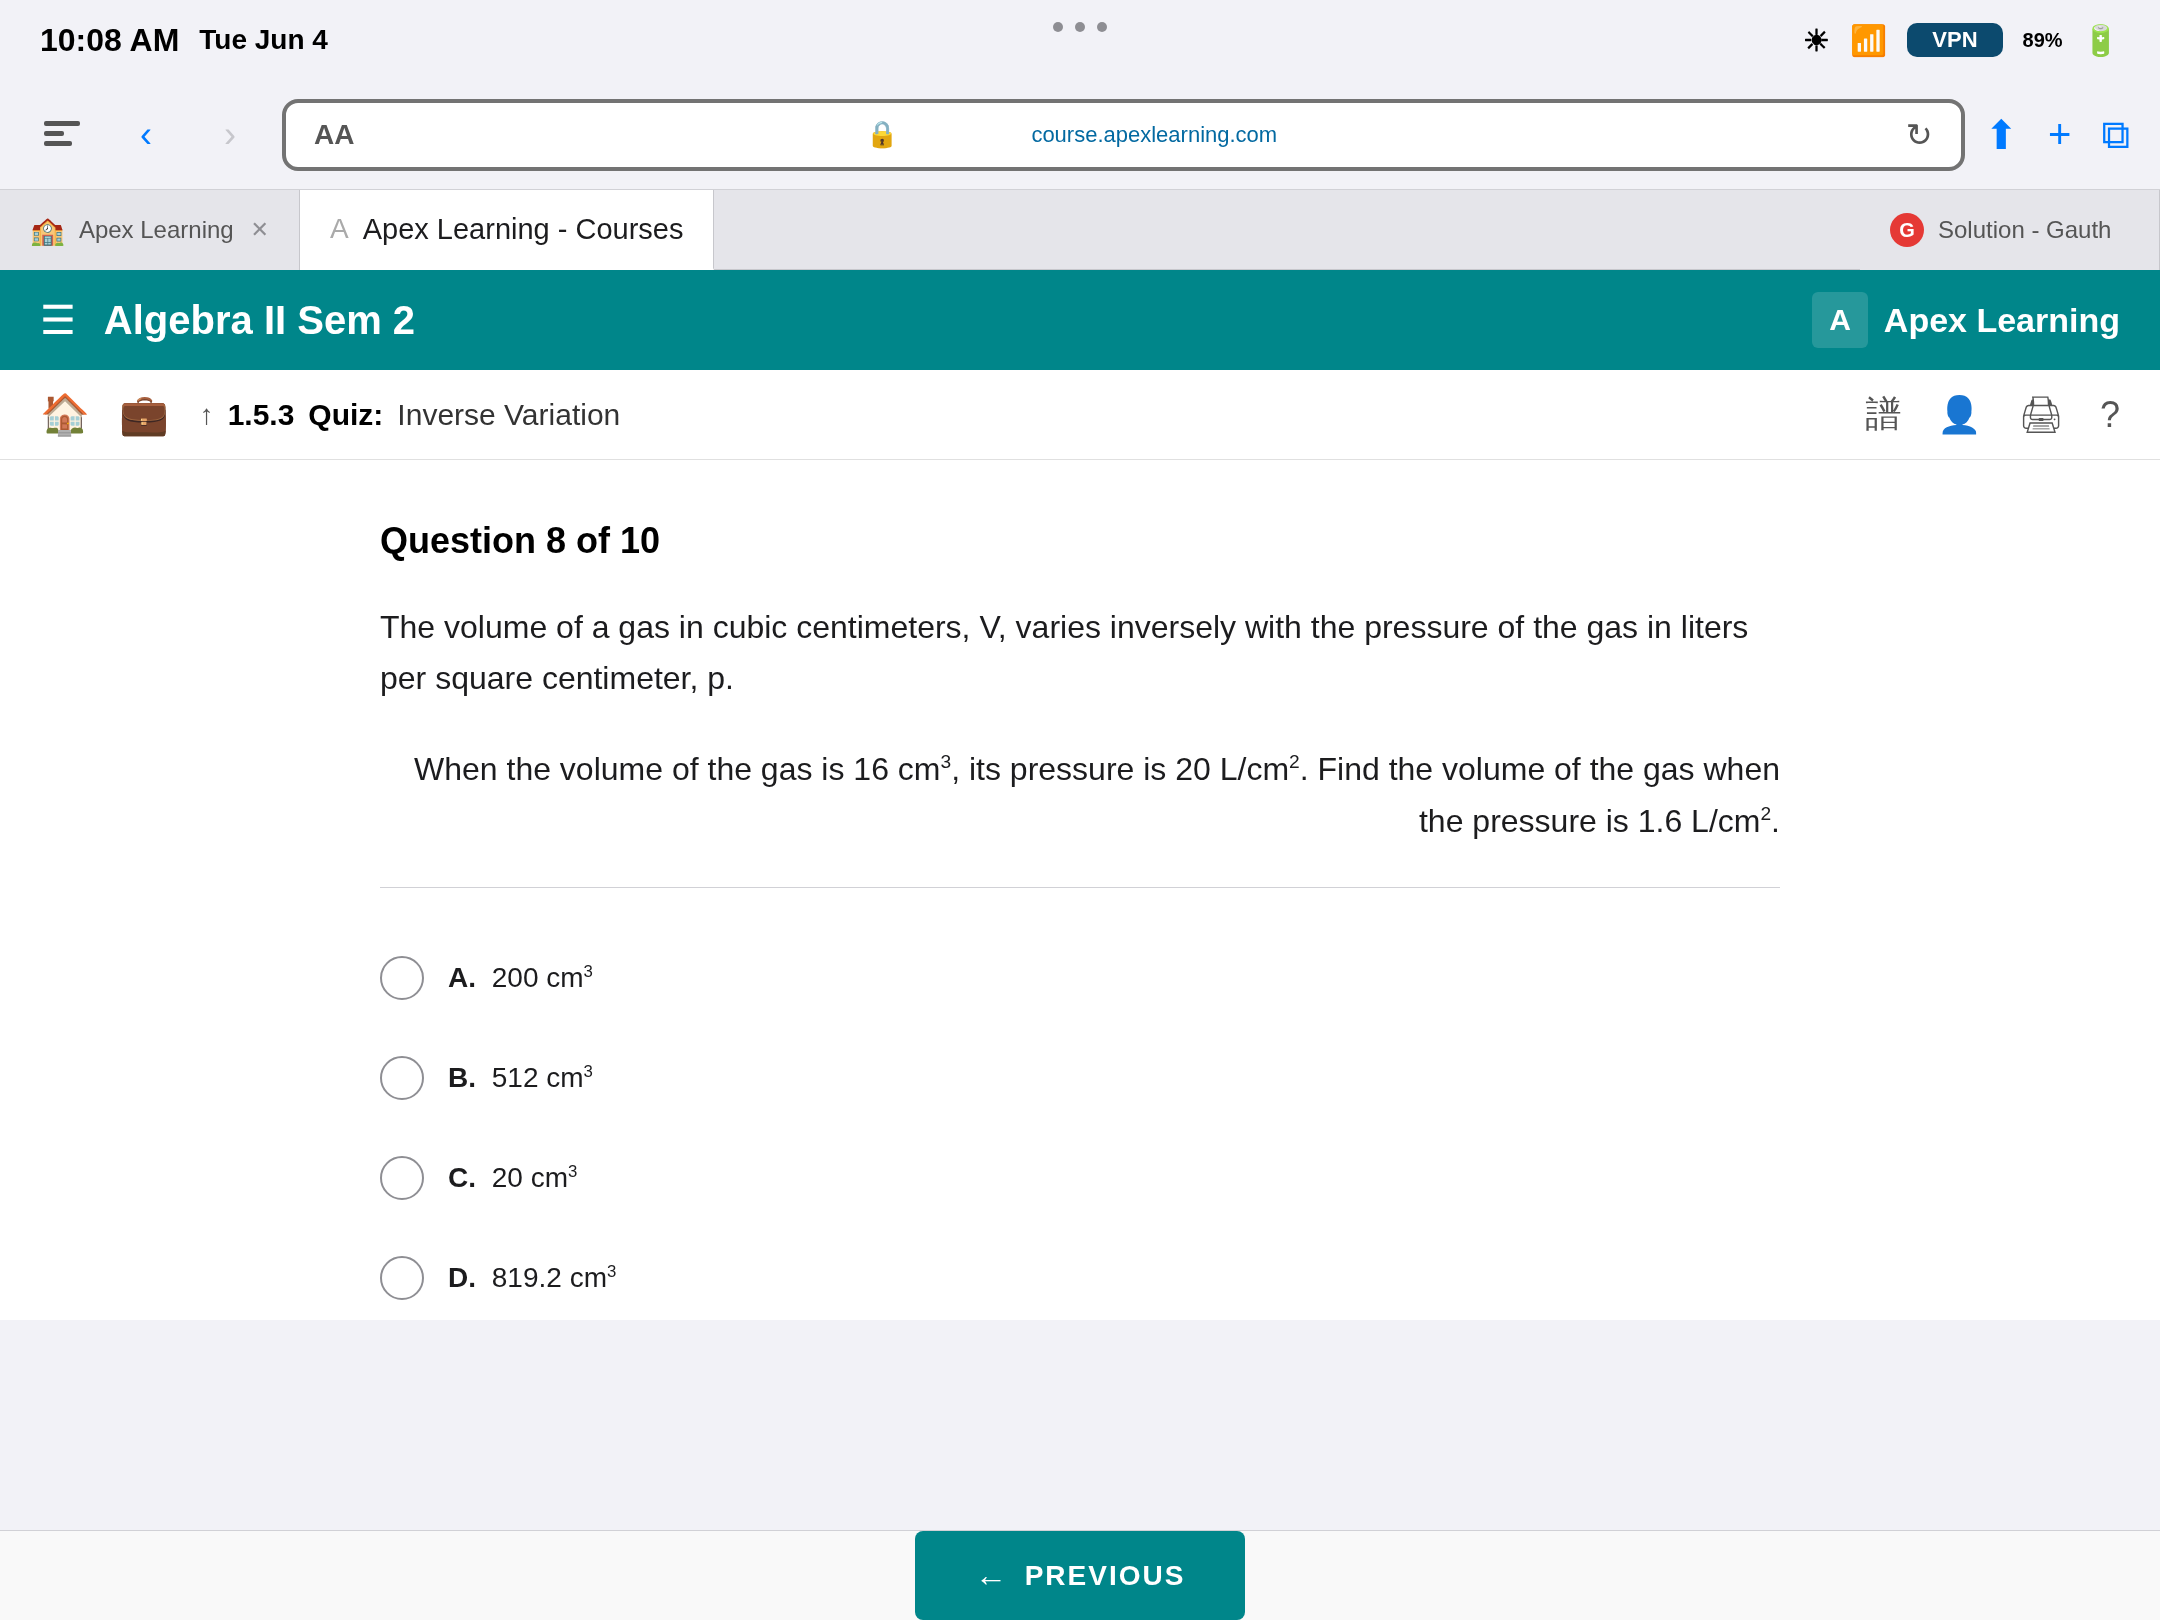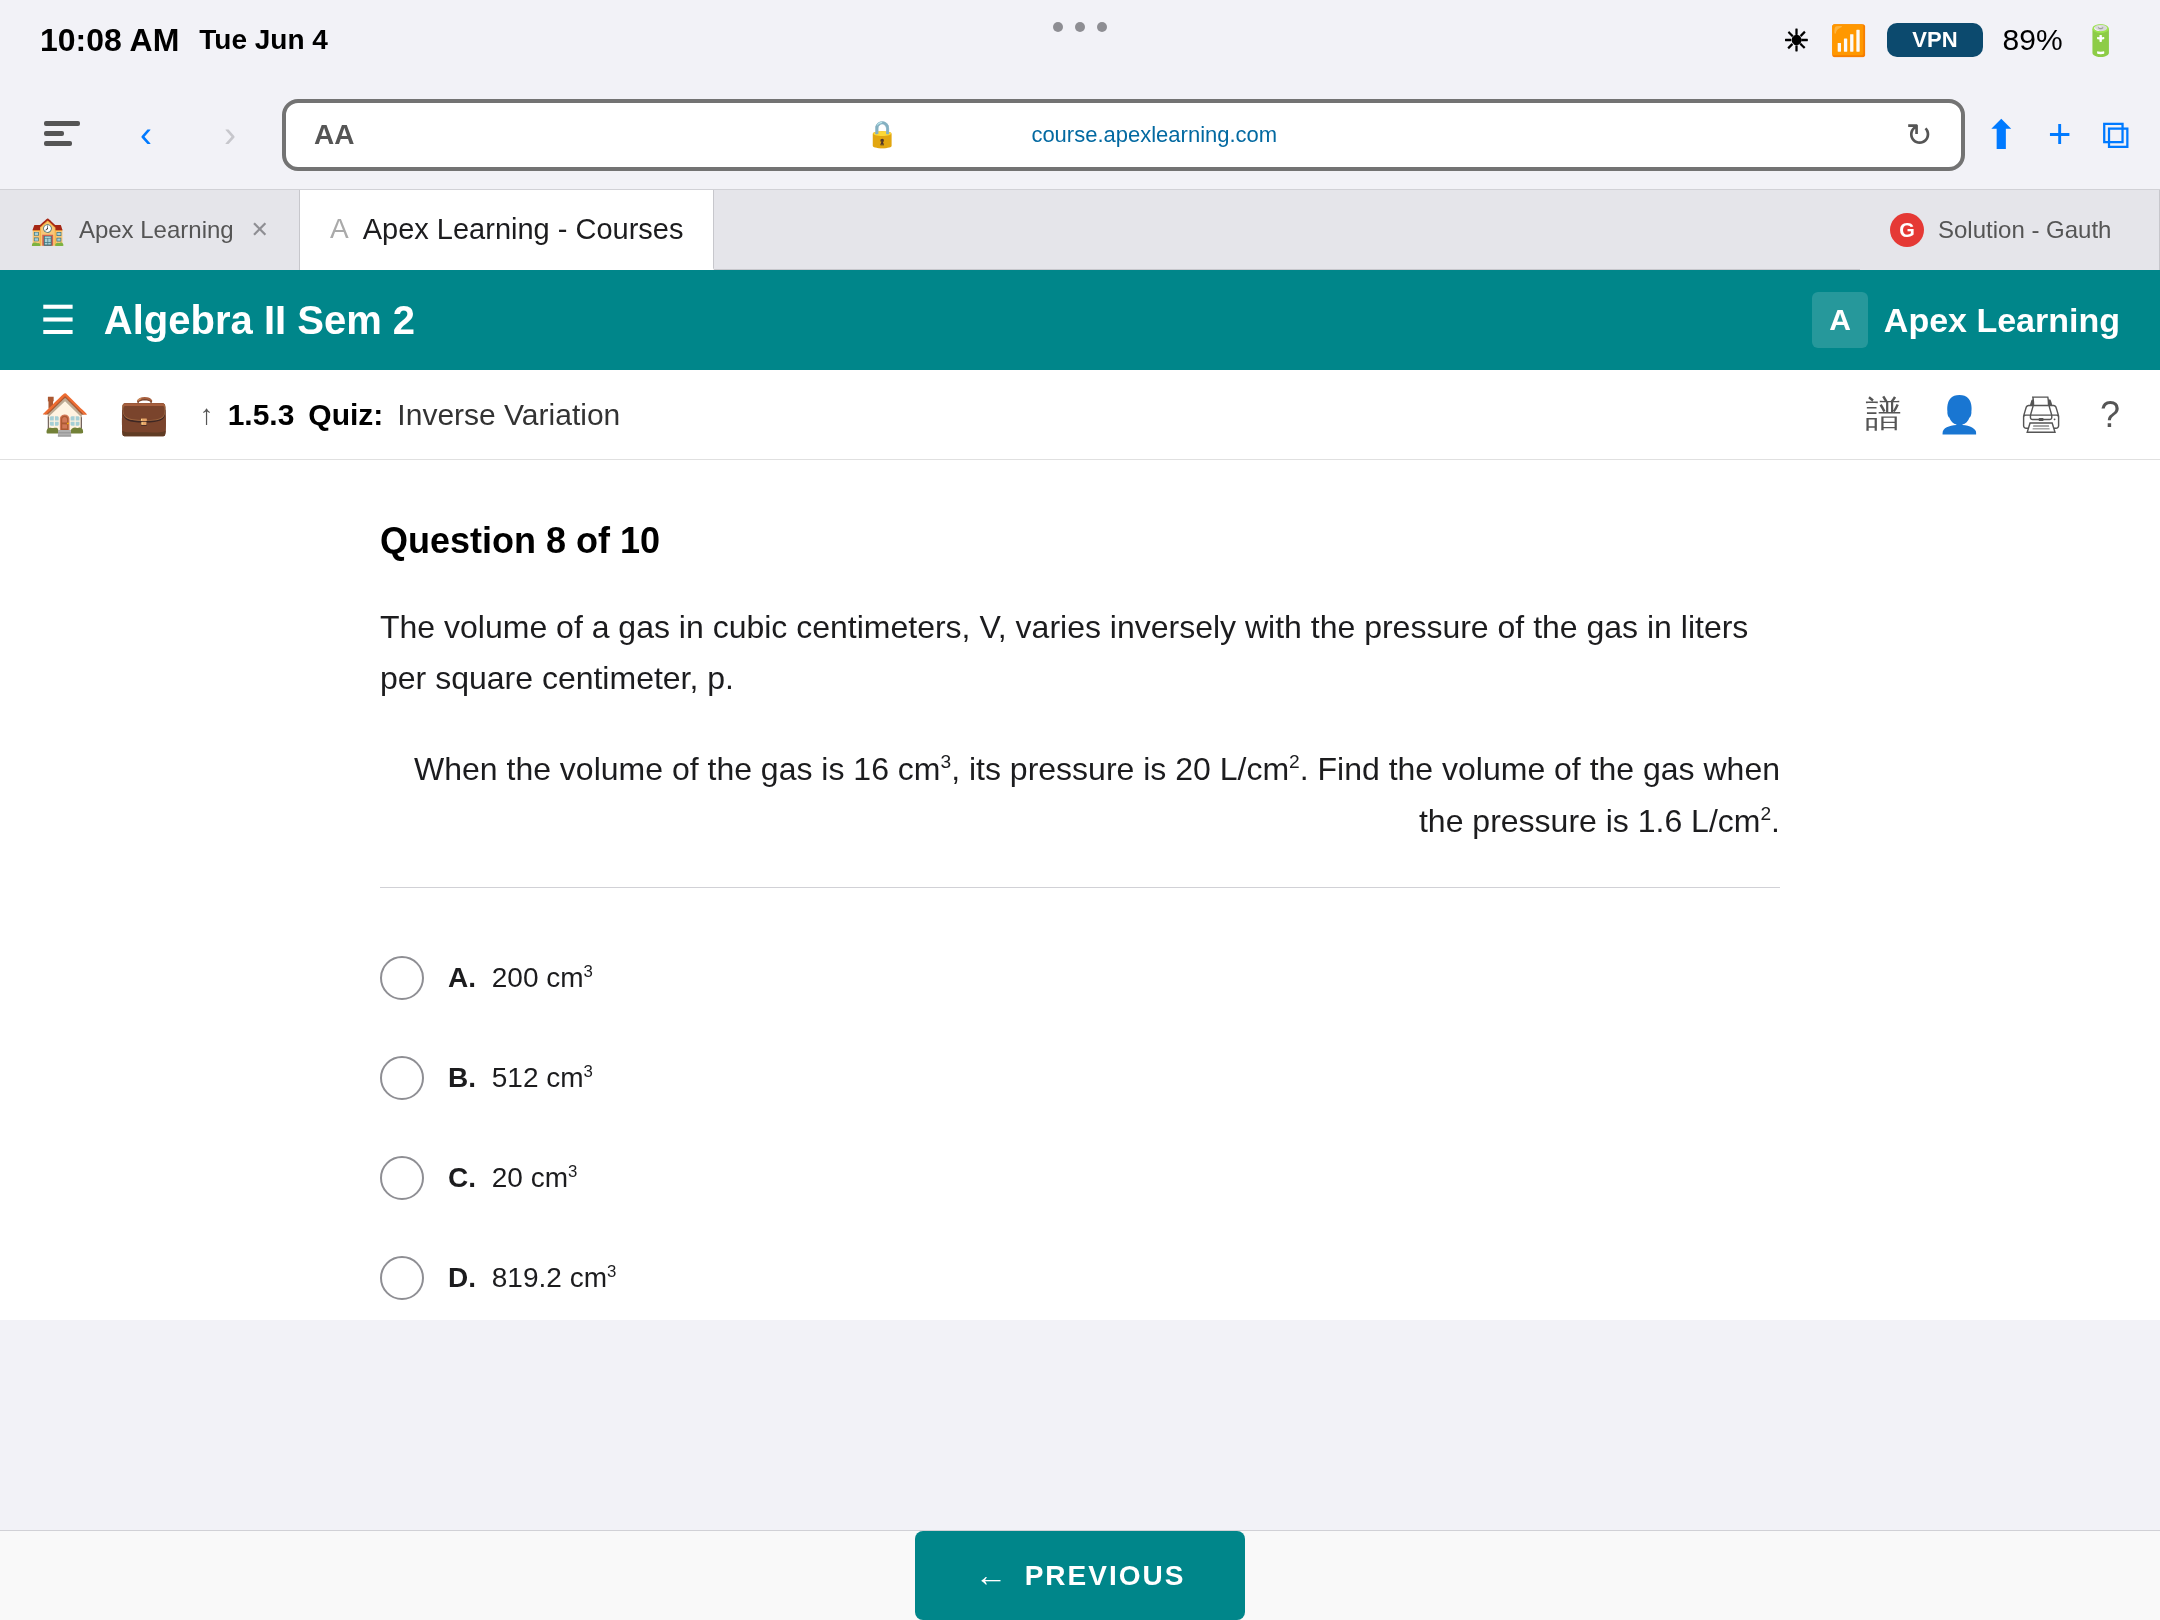--- a/index.html
+++ b/index.html
@@ -147,21 +147,21 @@
   </div>
   <div style="position:absolute;left:50%;top:22px;transform:translateX(-50%);display:flex;gap:12px;">
     <div class="dot"></div>
     <div class="dot"></div>
     <div class="dot"></div>
   </div>
   <div class="status-right">
     <span style="font-size:30px;">☀</span>
     <span style="font-size:30px;">📶</span>
     <span style="background:#0c4a6e;color:white;font-size:22px;padding:4px 25px;border-radius:10px;font-weight:700;">VPN</span>
-    <span style="font-size:30px;font-weight:400;">89%</span>
+    <span style="font-size:20px;font-weight:700;">89%</span>
     <span style="font-size:30px;">🔋</span>
   </div>
 </div>
 
 <div class="browser-toolbar">
   <div class="sidebar-toggle">
     <svg width="40" height="40" viewBox="0 0 40 40" fill="none">
       <rect x="2" y="6" width="36" height="5" rx="2" fill="#555"></rect>
       <rect x="2" y="16" width="20" height="5" rx="2" fill="#555"></rect>
       <rect x="2" y="26" width="28" height="5" rx="2" fill="#555"></rect>

